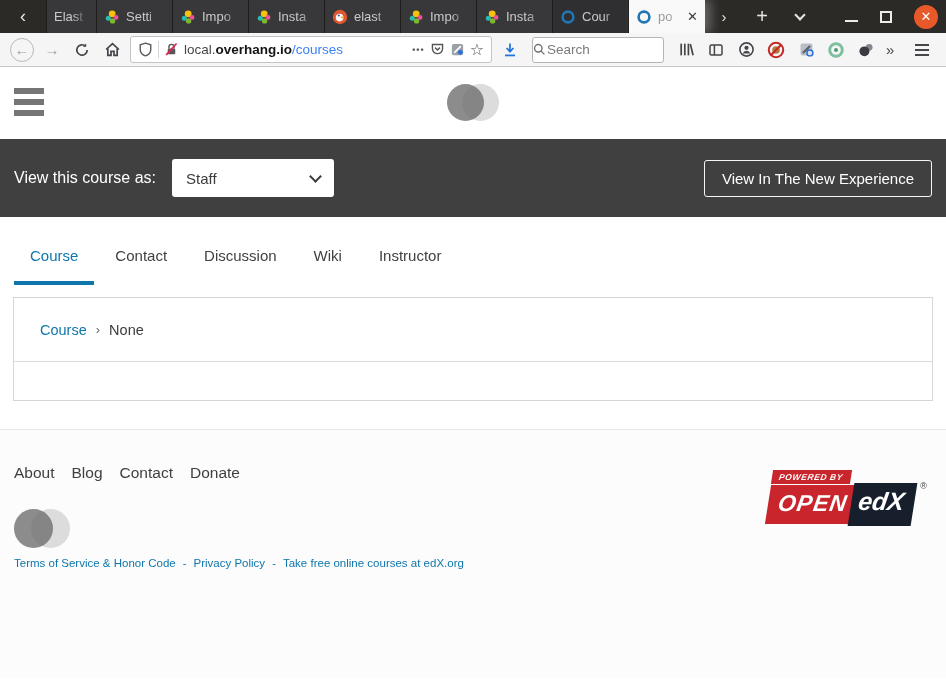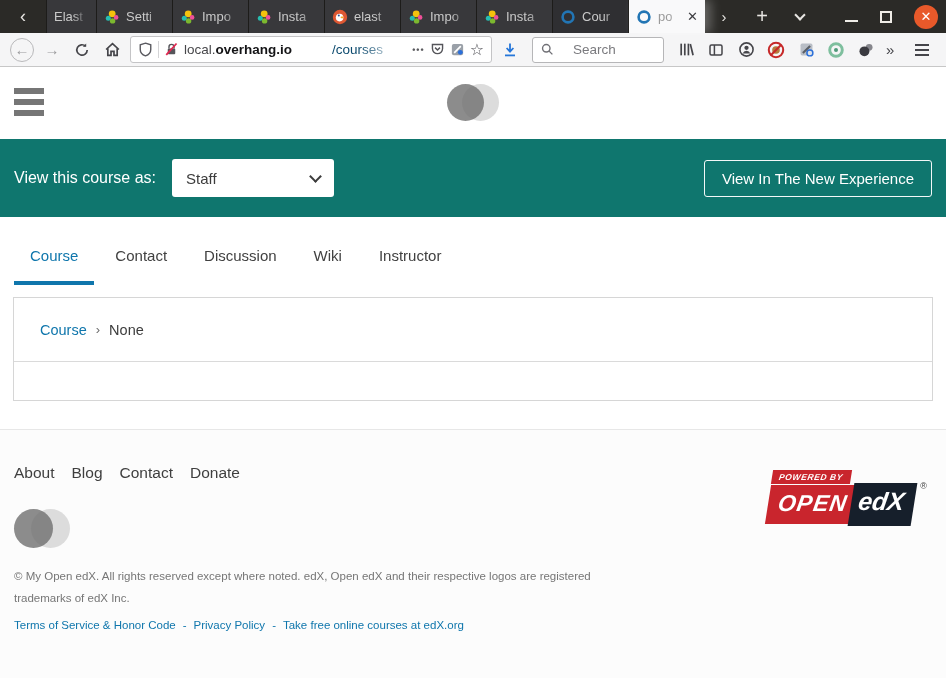--- a/index.html
+++ b/index.html
@@ -39,46 +39,46 @@
     flex:none; color:#45454a; }
   .back-circle { width:24px; height:24px; border:1px solid #b9b9bb; border-radius:50%;
     display:flex; align-items:center; justify-content:center; color:#9a9a9c; font-size:15px; }
   .fwd { color:#9a9a9c; font-size:15px; }
   .urlbar { width:362px; height:27px; background:#fff; border:1px solid #c4c4c6; border-radius:3px;
     display:flex; align-items:center; padding:0 7px; gap:5px; margin:0 2px; flex:none; }
   .url-sep { width:1px; height:17px; background:#d4d4d6; }
   .url-text { flex:1; font-size:13.5px; white-space:nowrap; overflow:hidden;
     -webkit-mask-image:linear-gradient(90deg,#000 78%,transparent 98%);
     mask-image:linear-gradient(90deg,#000 78%,transparent 98%); }
-  .url-sub { color:#47474a; } .url-dom { color:#141416; font-weight:bold; } .url-path { color:#0c4a6e;margin-left:40px; }
+  .url-sub { color:#47474a; } .url-dom { color:#141416; font-weight:bold; } .url-path { color:#3b82f6; }
   .dots { color:#5a5a5e; font-weight:bold; letter-spacing:1px; font-size:13px; }
   .star { color:#55555a; font-size:16px; }
   .searchbox { width:132px; height:26px; background:#fff; border:1px solid #b6b6b8; border-radius:3px;
-    display:flex; align-items:center; gap:19px; padding:0 8px; margin:0 6px; flex:none; }
+    display:flex; align-items:center; gap:1px; padding:0 0; margin:0 6px; flex:none; }
   .searchbox input { border:none; outline:none; width:80px; font-size:13.5px; color:#3c3c40;
     font-family:"Liberation Sans",sans-serif; background:transparent; }
   .searchbox input::placeholder { color:#7a7a7e; }
   .dbl-chev { color:#45454a; font-size:15px; padding:0 4px; }
   .menu-btn { margin-left:auto; width:30px; display:flex; flex-direction:column; gap:3px;
     align-items:center; padding-right:2px; }
   .menu-btn i { display:block; width:14px; height:2px; background:#45454a; }
 
   
   .site-header { height:72px; background:#fff; position:relative; }
   .hamburger { position:absolute; left:14px; top:21px; display:flex; flex-direction:column; gap:5px; }
   .hamburger i { display:block; width:30px; height:6px; background:#767676; }
   .logo-mark { position:absolute; left:50%; transform:translateX(-50%); top:17px;
     width:52px; height:37px; }
   .logo-mark .c2 { position:absolute; right:0; top:0; width:37px; height:37px;
     border-radius:50%; background:#dcdcdc; }
   .logo-mark .c1 { position:absolute; left:0; top:0; width:37px; height:37px;
     border-radius:50%; background:#6f6f6f; opacity:.8; }
 
   
-  .banner { height:78px; background:#0f766e; display:flex; align-items:center; padding:0 14px; }
+  .banner { height:78px; background:#404040; display:flex; align-items:center; padding:0 14px; }
   .banner-label { color:#fff; font-size:16px; }
   .role-select { margin-left:16px; width:162px; height:38px; background:#fff; border-radius:3px;
     display:flex; align-items:center; justify-content:space-between; padding:0 14px;
     font-size:15px; color:#3c3c3c; }
   .sel-chev { width:9px; height:9px; border-right:2px solid #3c3c3c; border-bottom:2px solid #3c3c3c;
     transform:rotate(45deg); margin-top:-4px; }
   .banner-buttons { margin-left:auto; display:flex; gap:12px; }
   .banner-btn { height:37px; border:1px solid rgba(255,255,255,.95); border-radius:3px;
     background:transparent; color:#fff; font-size:15px; padding:0 17px;
     font-family:"Liberation Sans",sans-serif; display:flex; align-items:center; }
@@ -386,21 +386,20 @@
       <span class="pb-edx">edX</span>
       <span class="pb-reg">®</span>
     </div>
   </div>
 
   <div class="foot-logo">
     <span class="c2"></span>
     <span class="c1"></span>
   </div>
 
-  <p class="copyright">© My Open edX. All rights reserved except where noted. edX, Open edX and their respective logos are registered trademarks of edX Inc.</p>
 
   <div class="legal">
     <a>Terms of Service &amp; Honor Code</a>
     <span>-</span>
     <a>Privacy Policy</a>
     <span>-</span>
     <a>Take free online courses at edX.org</a>
   </div>
 </div>
 

